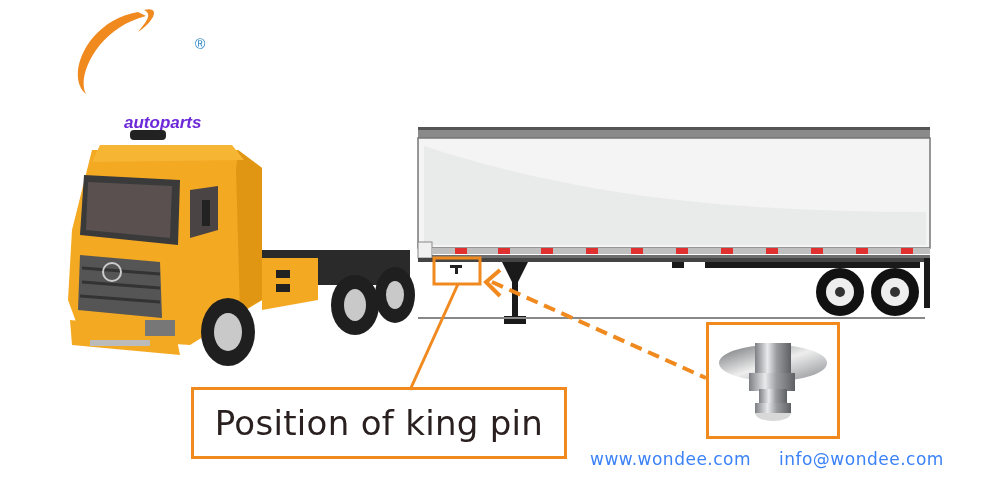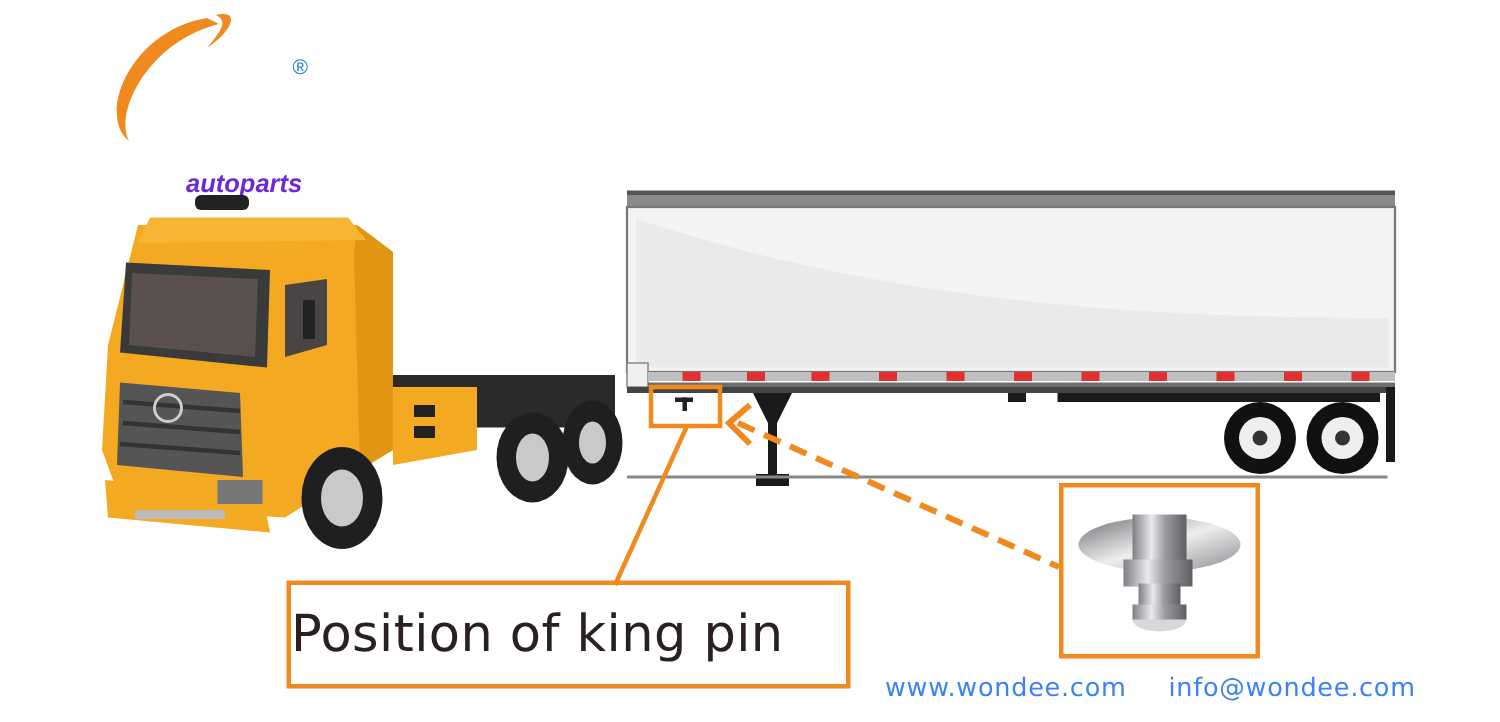--- a/index.html
+++ b/index.html
@@ -2,21 +2,21 @@
 <html><head>
 <meta charset="utf-8">
 <style>
   html,body{margin:0;padding:0;background:#fff;}
   body{width:1000px;height:481px;position:relative;overflow:hidden;font-family:"DejaVu Sans",sans-serif;}
   .abs{position:absolute;}
   .logo{left:68px;top:6px;width:170px;height:92px;}
   .logo-text{position:absolute;left:34px;top:40px;font-family:"Liberation Sans",sans-serif;font-style:italic;font-weight:bold;color:#1a7fc4;font-size:24px;letter-spacing:0.5px;}
   .logo-sub{position:absolute;left:56px;top:62px;font-family:"Liberation Sans",sans-serif;font-style:italic;font-weight:bold;color:#6d28d9;font-size:17px;margin-top:45px;}
   .logo-reg{position:absolute;left:127px;top:30px;color:#1a7fc4;font-size:14px;font-family:"Liberation Sans",sans-serif;}
-  .label-box{left:191px;top:387px;width:376px;height:72px;border:3px solid #f0891e;box-sizing:border-box;display:flex;align-items:center;}
+  .label-box{left:191px;top:387px;width:376px;height:72px;border:3px solid #f0891e;box-sizing:border-box;display:flex;align-items:center;justify-content:center;}
   .label-text{font-family:"DejaVu Sans",sans-serif;font-size:34px;color:#2a2020;letter-spacing:0.3px;}
   .pin-box{left:706px;top:322px;width:134px;height:117px;border:3px solid #f0891e;box-sizing:border-box;}
   .footer{left:590px;top:449px;font-family:"DejaVu Sans",sans-serif;font-size:17px;color:#3b82f6;letter-spacing:0.5px;}
   .footer span{margin-right:22px;}
 </style>
 </head>
 <body>
 
 <div class="abs logo">
   <svg width="170" height="92" style="position:absolute;left:0;top:0">

